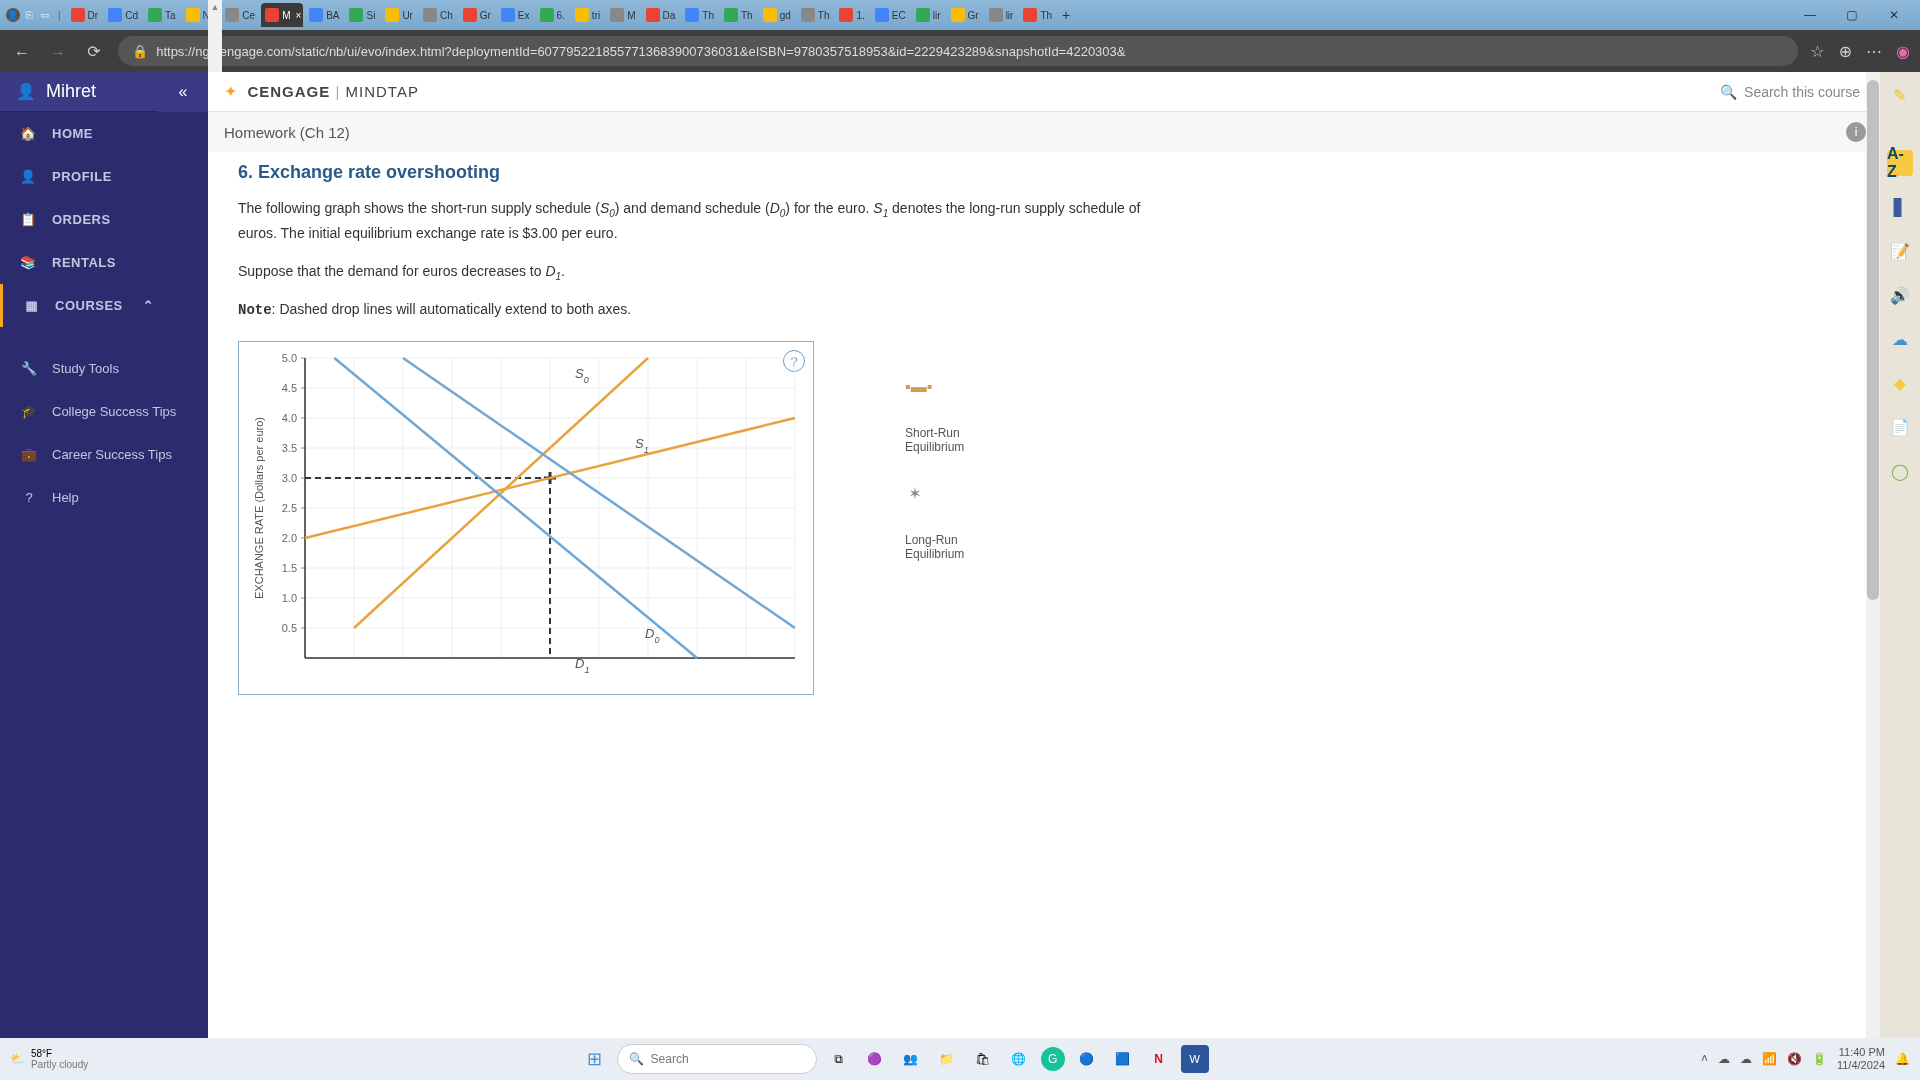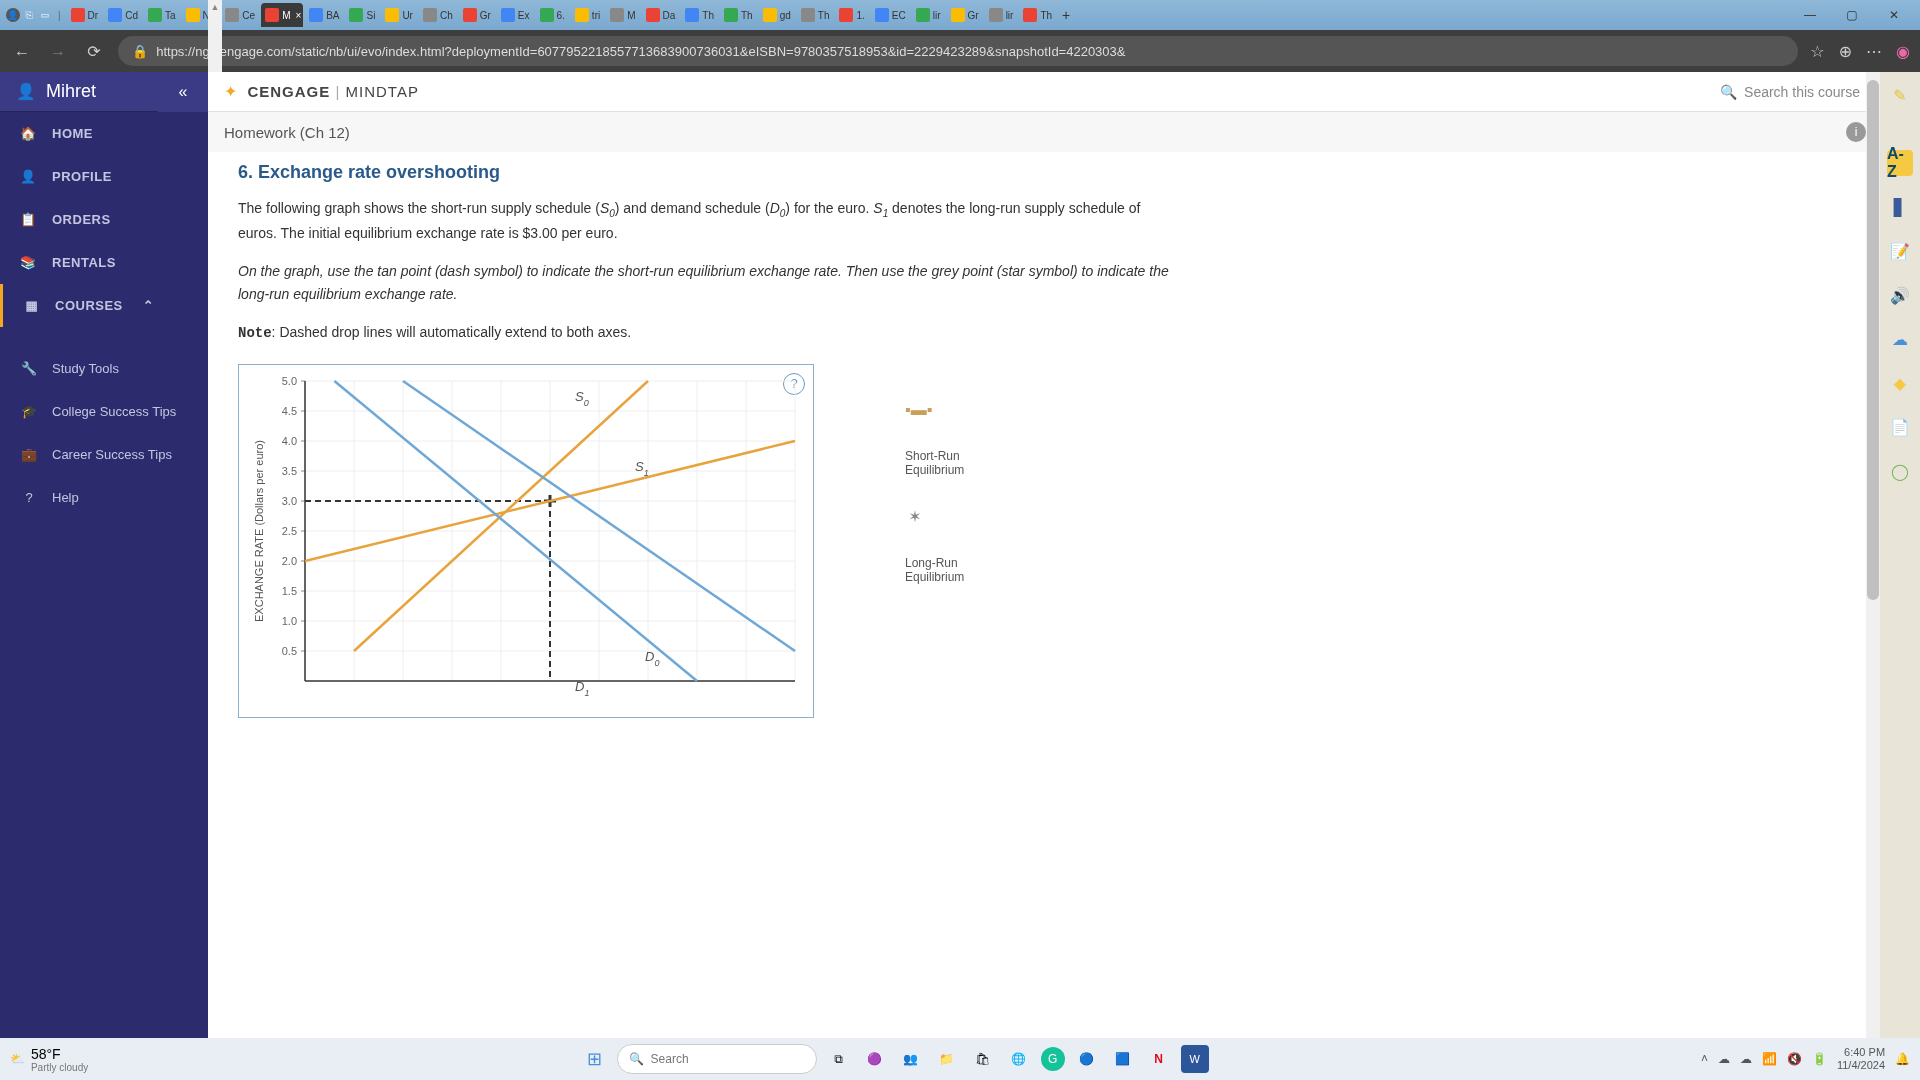--- a/index.html
+++ b/index.html
@@ -302,22 +302,24 @@
       <div class="icon-btn" style="font-size:18px">✕</div>
     </div>
 
     <div class="content">
       <h4>6. Exchange rate overshooting</h4>
 
       <p>
         <span>The following graph shows the short-run supply schedule (</span><i><span>S</span><sub>0</sub></i><span>) and demand schedule (</span><i><span>D</span><sub>0</sub></i><span>) for the euro. </span><i><span>S</span><sub>1</sub></i><span> denotes the long-run supply schedule of euros. The initial equilibrium exchange rate is $3.00 per euro.</span>
       </p>
 
-
-      <p><em>On the graph, use the tan point (dash symbol) to indicate the short-run equilibrium exchange rate. Then use the grey point (star symbol) to indicate the long-run equilibrium exchange rate.</em></p>
+      <p>
+        <span>Suppose that the demand for euros decreases to </span><i><span>D</span><sub>1</sub></i><span>.</span>
+      </p>
+
 
       <p class="note"><b>Note</b><span>: Dashed drop lines will automatically extend to both axes.</span></p>
 
       <div class="chart-wrap">
         <div class="help">?</div>
         <div class="chart">
           <svg class="plot" width="560" height="340">
             <g id="plot-g">
                 <line x1="60" x2="550" y1="280" y2="280" stroke="#eee"></line>
                 <text x="52" y="284" text-anchor="end" font-size="11" fill="#666">0.5</text>
@@ -409,21 +411,21 @@
       <div class="tool">📄</div>
       <div class="tool" style="color:#7ab55c">◯</div>
     </div>
   </div>
 </div>
 
 <div class="taskbar">
   <div class="weather">
     <span>⛅</span>
     <div>
-      <div style="font-size:14px">58°F</div>
+      <div style="font-size:10px">58°F</div>
       <div style="font-size:10px;color:#777">Partly cloudy</div>
     </div>
   </div>
   <div class="center">
     <div class="tbicon" style="color:#4a90d9;font-size:18px">⊞</div>
     <div class="searchbox">
       <span>🔍</span>
       <span>Search</span>
     </div>
     <div class="tbicon">⧉</div>
@@ -439,18 +441,18 @@
     <div class="tbicon" style="background:#2b579a;color:#fff;font-size:11px">W</div>
   </div>
   <div class="tray">
     <span>˄</span>
     <span>☁</span>
     <span>☁</span>
     <span>📶</span>
     <span>🔇</span>
     <span>🔋</span>
     <div class="clock">
-      <div>6:40 PM</div>
+      <div>11:40 PM</div>
       <div>11/4/2024</div>
     </div>
     <span>🔔</span>
   </div>
 </div>
 
 </body></html>

